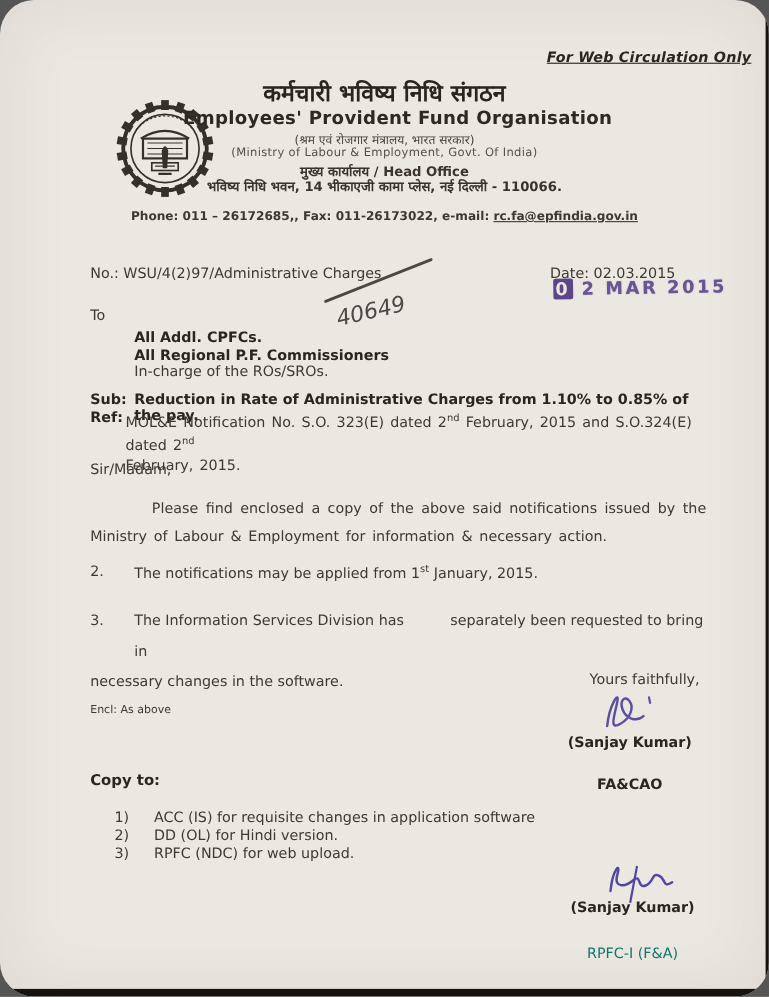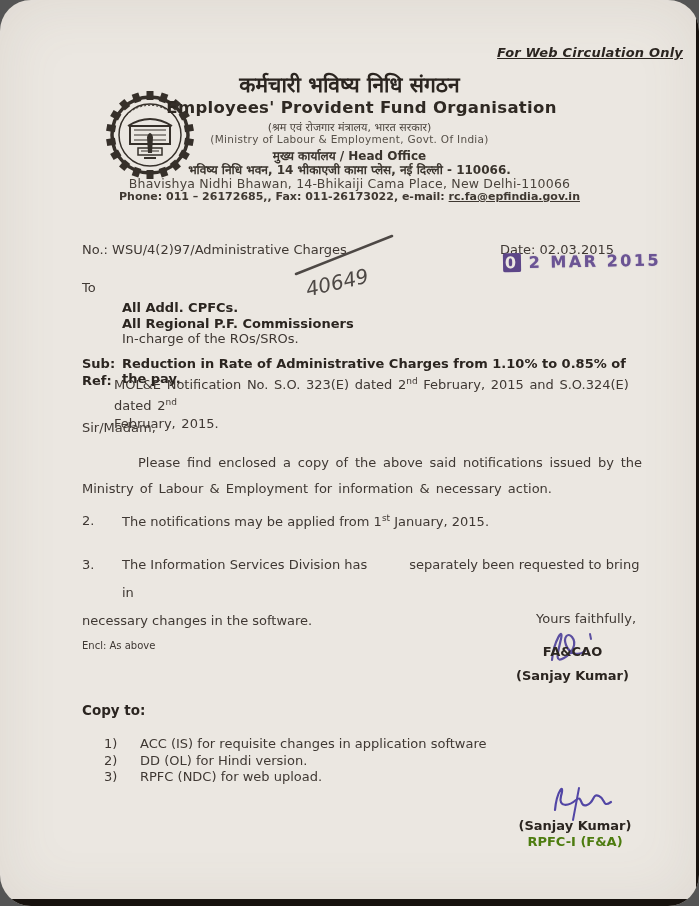--- a/index.html
+++ b/index.html
@@ -78,31 +78,31 @@
 
   .para-no { position: absolute; left: 0; top: 0; font-size: 13px; }
   .para2 { left: 82px; top: 513px; width: 560px; }
   .para2-text { margin-left: 40px; font-size: 13px; }
   .para3 { left: 82px; top: 551px; width: 562px; font-size: 13px; line-height: 28px; }
   .para3-line1 { margin-left: 40px; }
   .gap { display: inline-block; width: 42px; }
 
   .valediction { left: 536px; top: 611px; font-size: 13px; }
   .closing-name  { left: 500px; top: 668px; width: 145px; text-align: center; font-weight: bold; color: #2b2520; font-size: 13px; }
-  .closing-desig { left: 500px; top: 644px; width: 145px; text-align: center; font-weight: bold; color: #2b2520; font-size: 13px; }
+  .closing-desig { left: 500px; top: 706px; width: 145px; text-align: center; font-weight: bold; color: #2b2520; font-size: 13px; }
 
   .encl { left: 82px; top: 640px; font-size: 10px; }
   .copy-to { left: 82px; top: 702px; font-size: 13.5px; font-weight: bold; color: #2b2520; }
 
   .copy-list { left: 104px; top: 736px; font-size: 13px; line-height: 16.5px; }
   .copy-row { position: relative; }
   .copy-no { display: inline-block; width: 36px; }
 
   .closing2-name  { left: 500px; top: 818px; width: 150px; text-align: center; font-weight: bold; color: #2b2520; font-size: 13px; }
-  .closing2-desig { left: 500px; top: 834px; width: 150px; text-align: center; font-weight: bold; color: #4d7c0f; font-size: 13px; }
+  .closing2-desig { left: 500px; top: 860px; width: 150px; text-align: center; font-weight: normal; color: #0f766e; font-size: 13px; }
 
   .logo { left: 100px; top: 82px; }
   .sig1 { left: 540px; top: 622px; }
   .sig2 { left: 545px; top: 780px; }
   .handwritten { left: 288px; top: 226px; }
 </style>
 </head>
 <body>
 
 <div class="page">
@@ -147,21 +147,20 @@
       </g>
     </svg>
   </div>
 
   <div class="abs hdr hdr-hi-title">कर्मचारी भविष्य निधि संगठन</div>
   <div class="abs hdr hdr-en-title">Employees' Provident Fund Organisation</div>
   <div class="abs hdr hdr-min-hi">(श्रम एवं रोजगार मंत्रालय, भारत सरकार)</div>
   <div class="abs hdr hdr-min-en">(Ministry of Labour &amp; Employment, Govt. Of India)</div>
   <div class="abs hdr hdr-office">मुख्य कार्यालय / Head Office</div>
   <div class="abs hdr hdr-addr-hi">भविष्य निधि भवन, 14 भीकाएजी कामा प्लेस, नई दिल्ली - 110066.</div>
-  <div class="abs hdr hdr-addr-en">Bhavishya Nidhi Bhawan, 14-Bhikaiji Cama Place, New Delhi-110066</div>
   <div class="abs hdr hdr-contact"><span>Phone: 011 – 26172685,, Fax: 011-26173022, e-mail: </span><span class="email">rc.fa@epfindia.gov.in</span></div>
 
   <div class="abs ref-no body-text">No.: WSU/4(2)97/Administrative Charges</div>
   <div class="abs date-line body-text">Date: 02.03.2015</div>
 
   <div class="abs handwritten">
     <svg width="115" height="70" viewBox="0 0 115 70">
       <path d="M8,48 L104,10" stroke="#4d4845" stroke-width="2.5" fill="none" stroke-linecap="round"></path>
       <text x="16" y="62" transform="rotate(-13 55 50)" font-size="20" font-style="italic" fill="#4d4845" font-family="'DejaVu Sans', sans-serif">40649</text>
     </svg>

